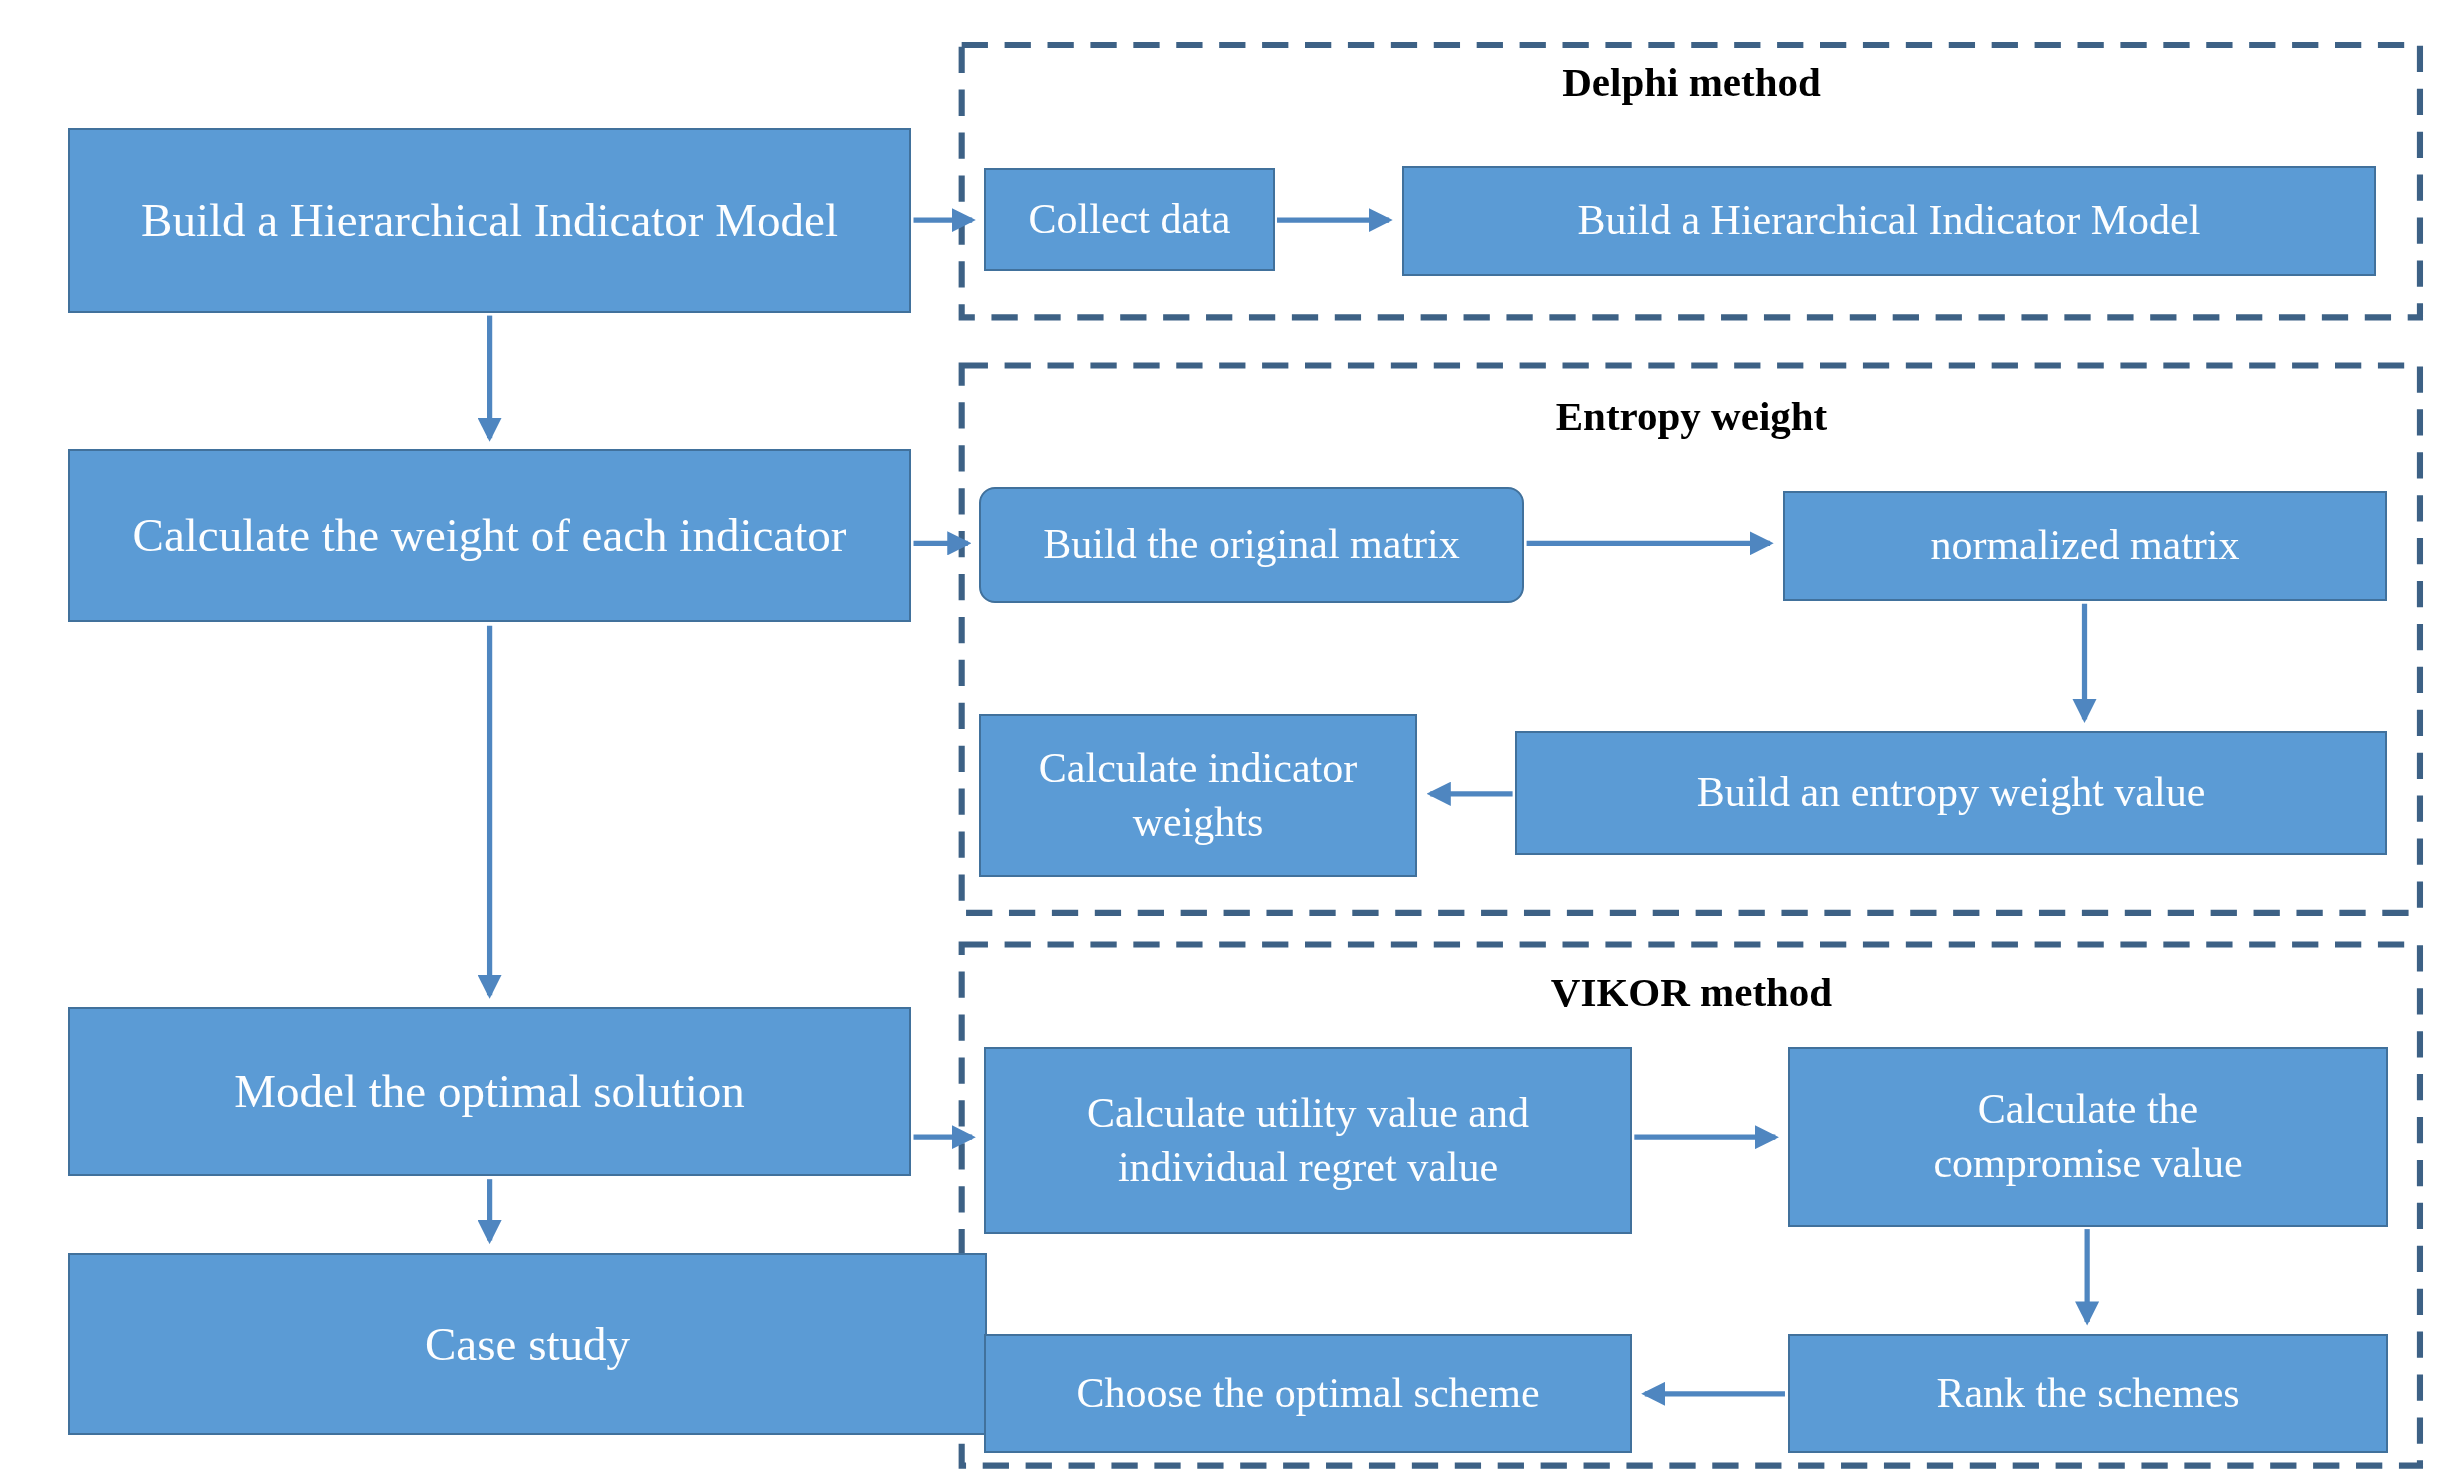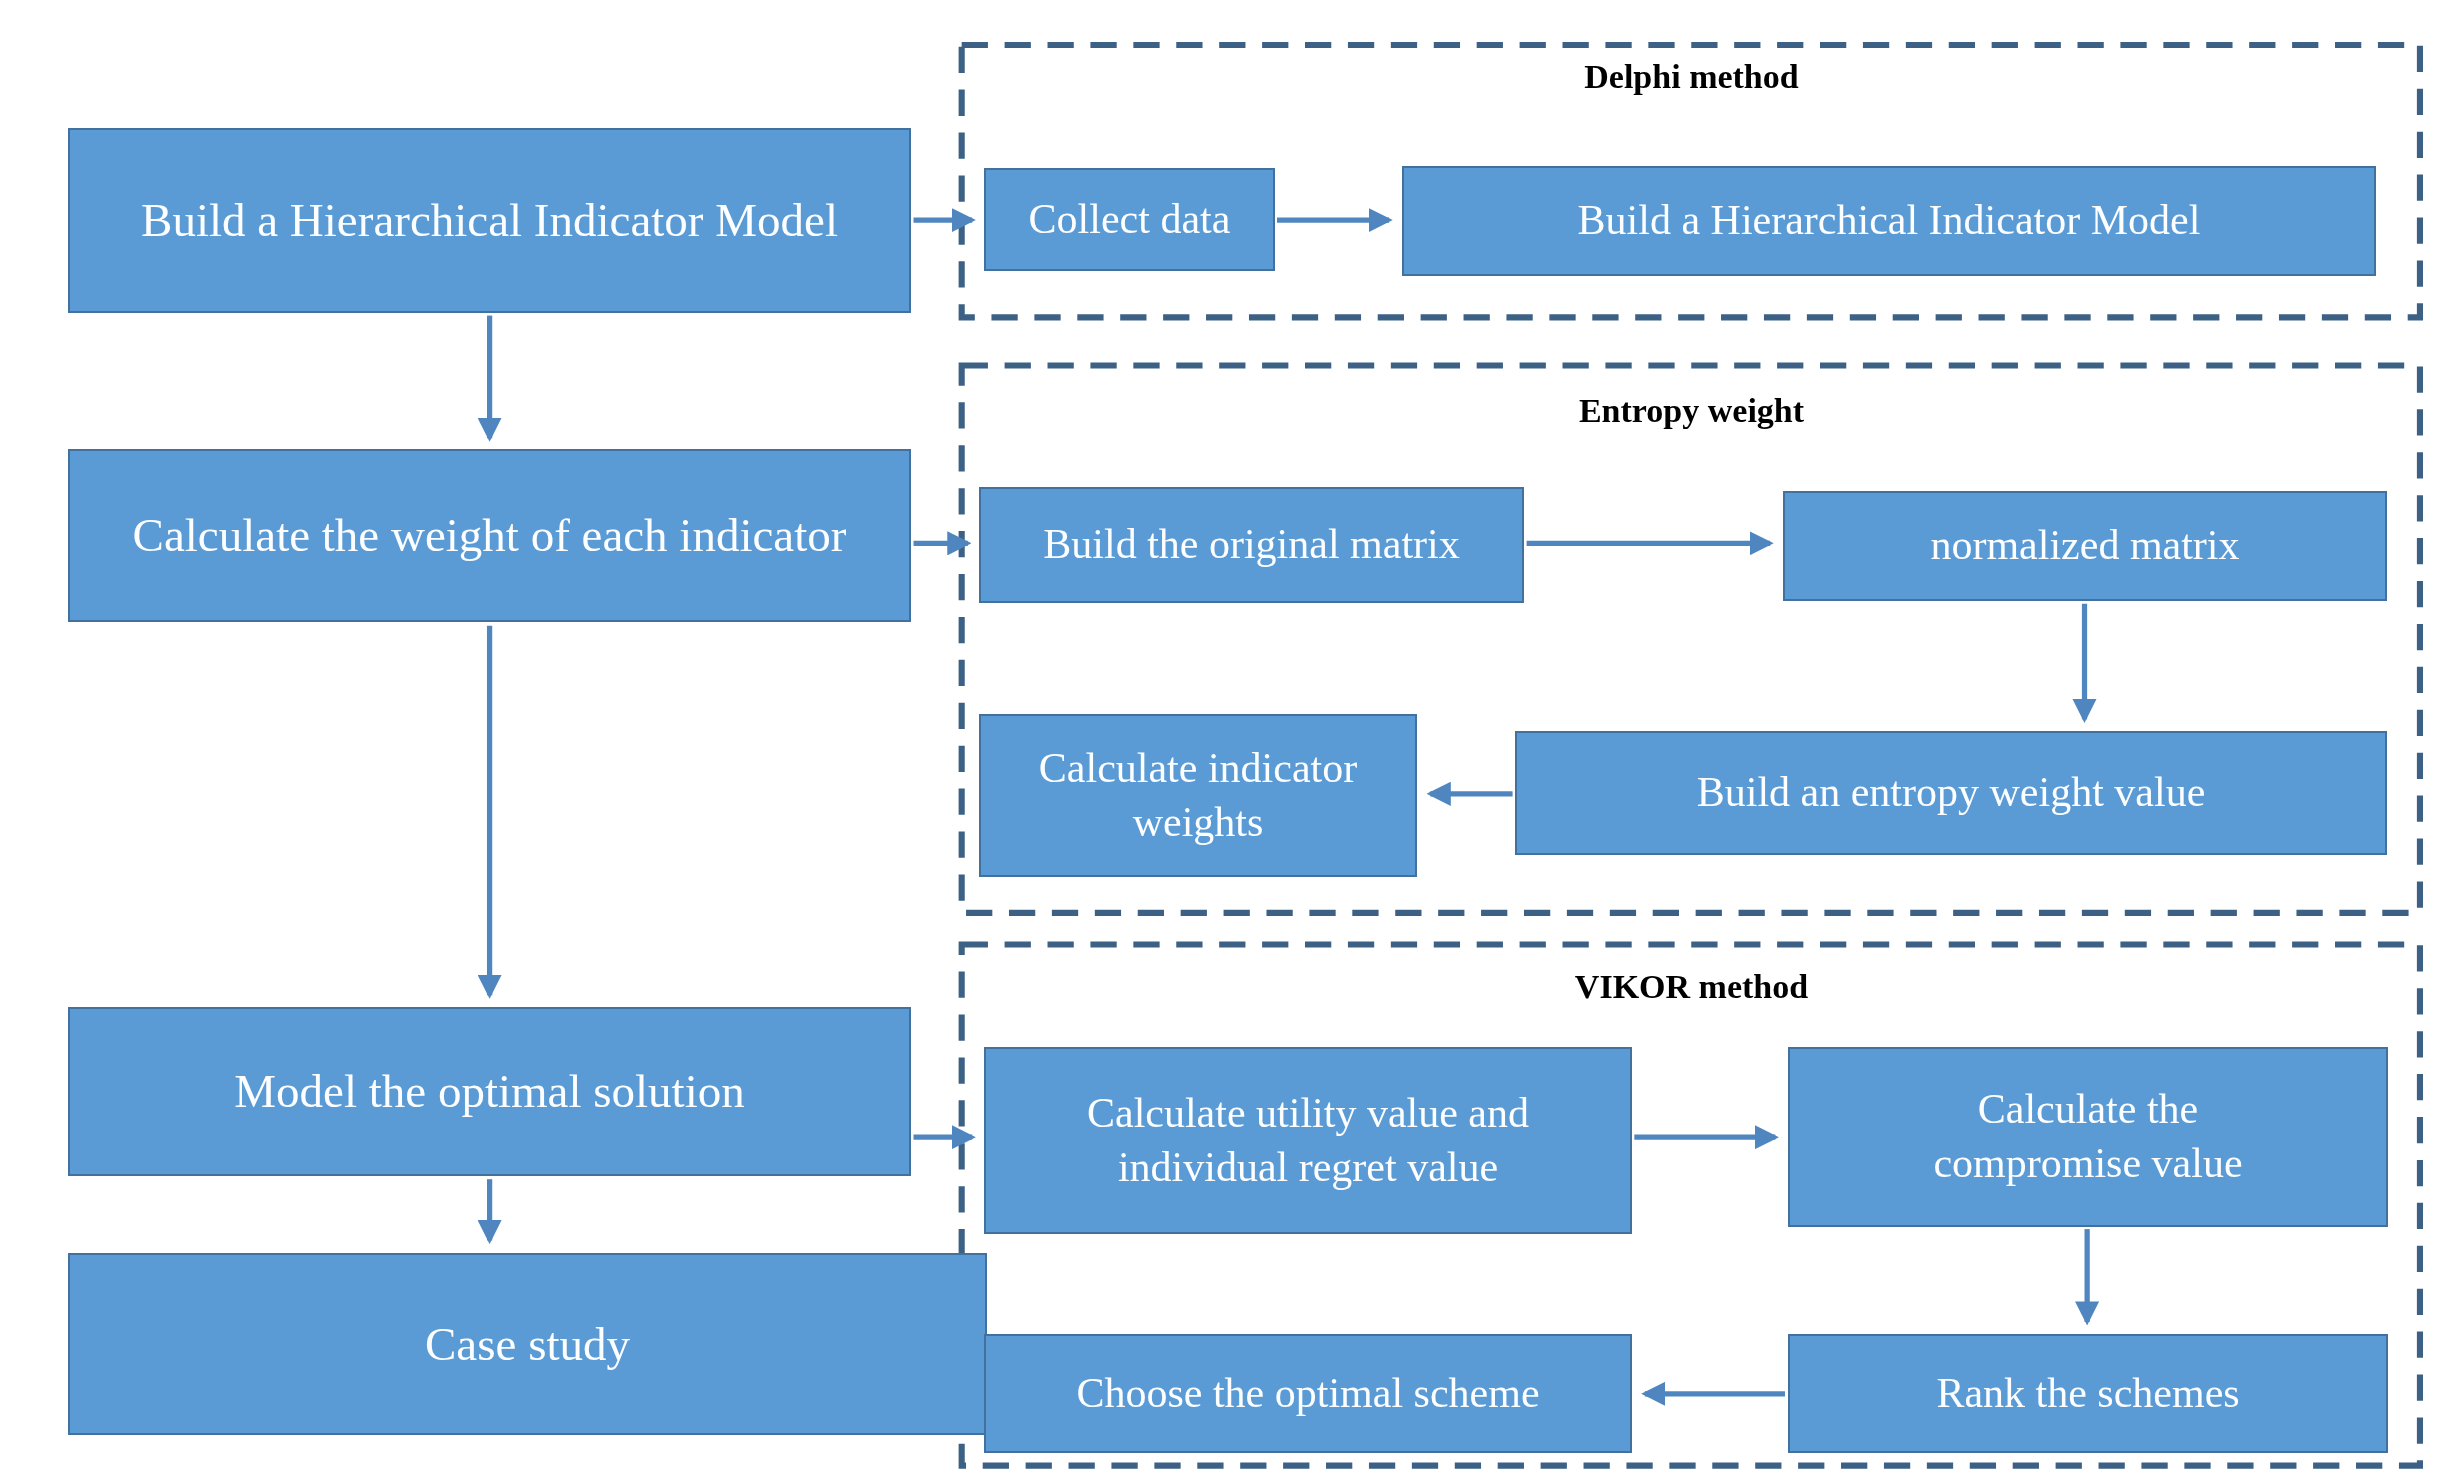--- a/index.html
+++ b/index.html
@@ -45,37 +45,37 @@
     color: var(--boxtext, #fdfeff);
     line-height: 1.28;
   }
   .fs-left { font-size: 47px; padding: 0 53px; }
   .fs-inner { font-size: 42px; padding: 0 13px; }
   .section-title {
     position: absolute;
     text-align: center;
     font-weight: bold;
     color: var(--titletext, #000000);
-    font-size: 34px;
+    font-size: 41px;
     font-family: "Liberation Serif", "DejaVu Serif", serif;
   }
   
   #box-l1 { left: 68px;  top: 128px;  width: 843px; height: 185px; }
   #box-l2 { left: 68px;  top: 449px;  width: 843px; height: 173px; }
   #box-l3 { left: 68px;  top: 1007px; width: 843px; height: 169px; }
   #box-l4 { left: 68px;  top: 1253px; width: 919px; height: 182px; }
   
   #title-delphi  { left: 962px; top: 58px;   width: 1459px; }
   #title-entropy { left: 962px; top: 392px;  width: 1459px; }
   #title-vikor   { left: 962px; top: 968px; width: 1459px; }
   
   #box-d1 { left: 984px; top: 168px; width: 291px;  height: 103px; }
   #box-d2 { left: 1402px; top: 166px; width: 974px; height: 110px; }
   
-  #box-e1 { left: 979px; top: 487px; width: 545px; height: 116px; }
+  #box-e1 { left: 979px; top: 487px; width: 545px; height: 116px; border-radius: 16px; }
   #box-e2 { left: 1783px; top: 491px; width: 604px; height: 110px; }
   #box-e3 { left: 1515px; top: 731px; width: 872px; height: 124px; }
   #box-e4 { left: 979px; top: 714px; width: 438px; height: 163px; }
   
   #box-v1 { left: 984px; top: 1047px; width: 648px; height: 187px; }
   #box-v2 { left: 1788px; top: 1047px; width: 600px; height: 180px; padding: 0 83px; }
   #box-v3 { left: 1788px; top: 1334px; width: 600px; height: 119px; }
   #box-v4 { left: 984px; top: 1334px; width: 648px; height: 119px; }
 </style>
 </head>

